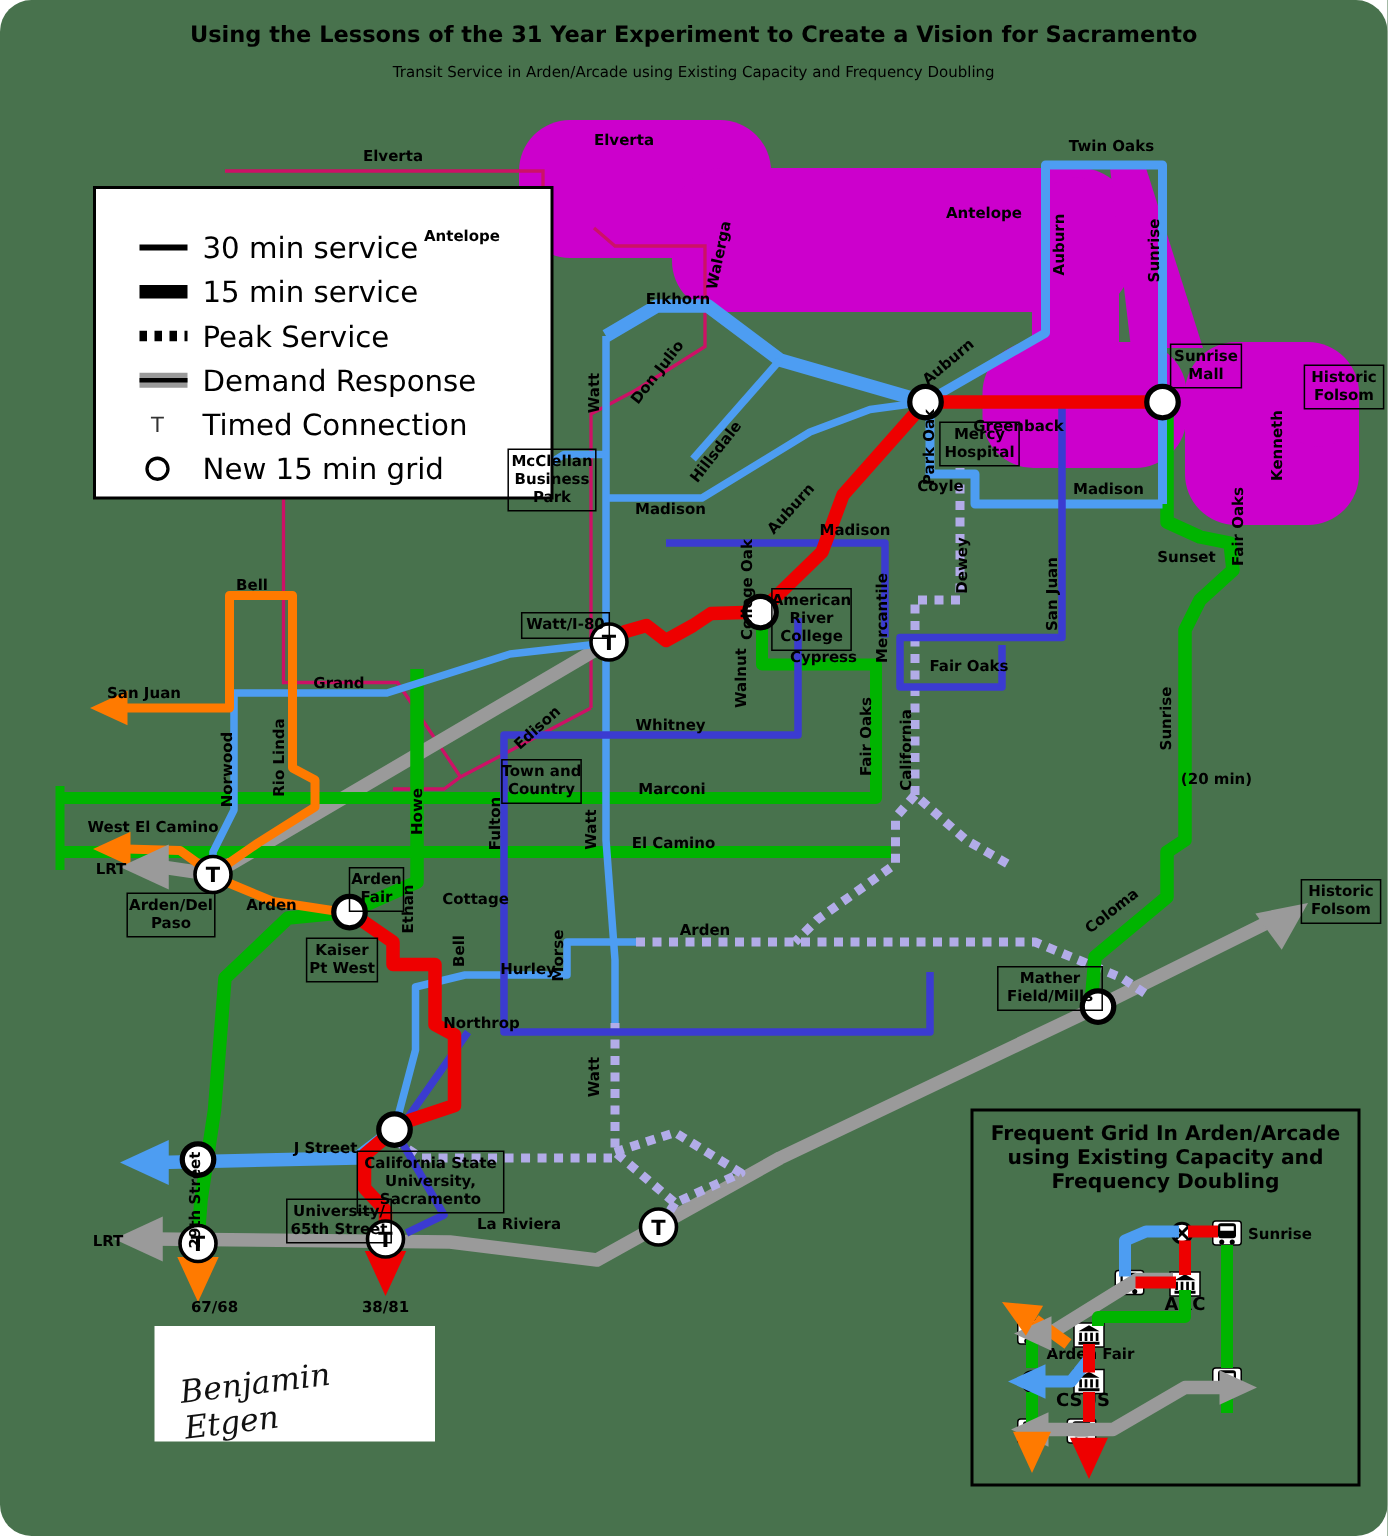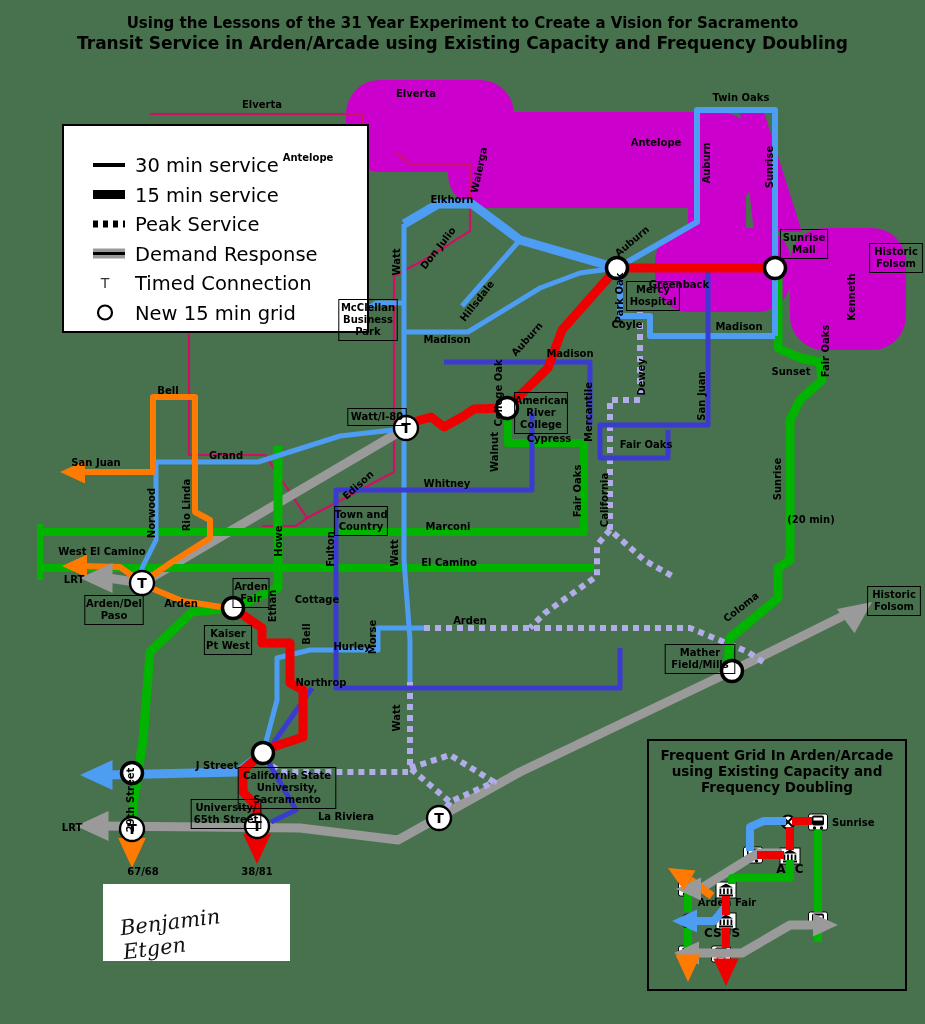--- a/index.html
+++ b/index.html
@@ -1,20 +1,20 @@
 <!DOCTYPE html>
 <html><head>
 <meta charset="utf-8">
 <style>
   html,body{margin:0;padding:0;}
   .page{position:relative;width:925px;height:1024px;background:#48724d;overflow:hidden;
-        font-family:"DejaVu Sans",sans-serif;}
+        font-family:"DejaVu Sans",sans-serif;border-radius:21px;}
   .titleblock{position:absolute;top:14px;left:0;width:925px;text-align:center;color:#000;z-index:3;}
   .titleblock .t1{font-size:15px;font-weight:bold;}
-  .titleblock .t2{font-size:17px;font-weight:bold;margin-top:1px;}
+  .titleblock .t2{font-size:10px;font-weight:normal;margin-top:11px;}
   svg{position:absolute;top:0;left:0;z-index:2;}
   .sigbox{position:absolute;left:103px;top:884px;width:187px;height:77px;background:#fff;z-index:4;}
   .sig{font-family:"DejaVu Serif",serif;font-style:italic;font-size:21px;
        transform:rotate(-7deg);display:block;margin:22px 0 0 18px;color:#111;}
 </style>
 </head>
 <body>
 
 <div class="page">
   <div class="titleblock">

